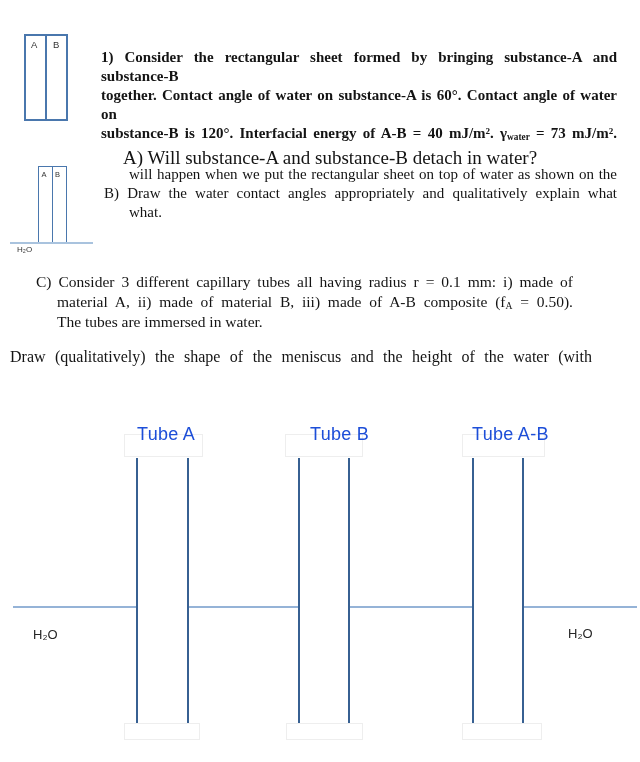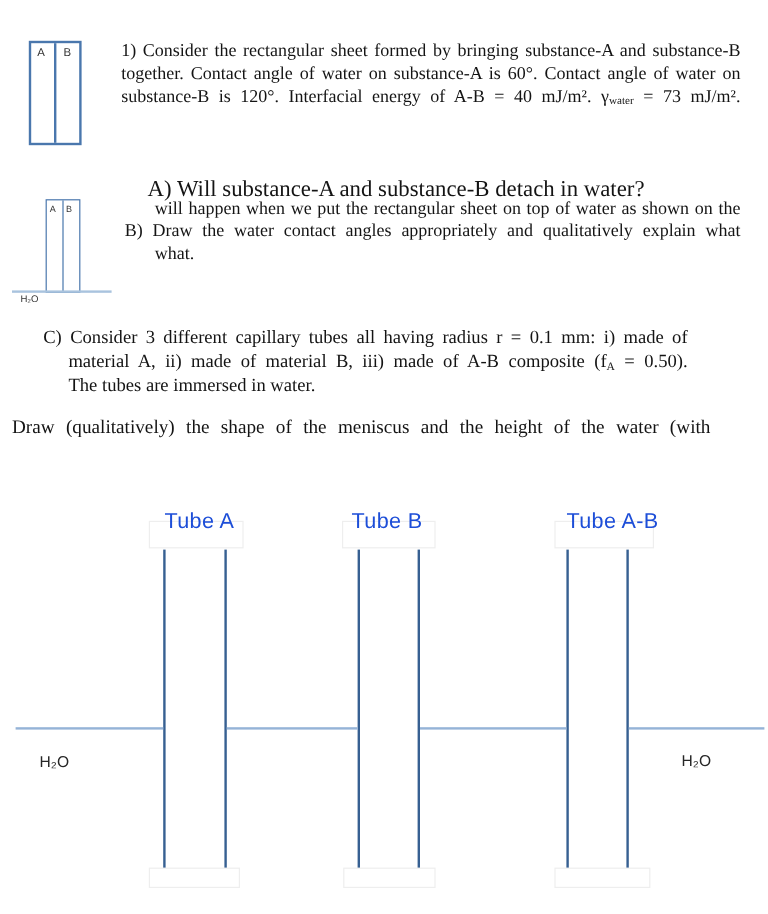--- a/index.html
+++ b/index.html
@@ -6,21 +6,21 @@
   #page {
     position:relative; width:640px; height:762px; background:#ffffff;
     overflow:hidden; font-family:"Liberation Serif", serif; color:#141414;
   }
   .abs { position:absolute; }
   
   .para { position:absolute; }
   .jl { text-align:justify; text-align-last:justify; }
   .ll { text-align:left; }
   sub { font-size:62%; line-height:0; vertical-align:baseline; position:relative; top:0.25em; }
-  #p1   { left:101px; top:34px;  width:516px; font-size:15px;  line-height:19px; }
+  #p1   { left:101px; top:48px;  width:516px; font-size:15px;  line-height:19px;font-weight:bold; }
   #qa   { left:123px; top:122px; font-size:19px;  line-height:19px;margin-top:26px; }
   #qb   { left:104px; top:165px; width:513px; font-size:15px;  line-height:19px; }
   #qb .indent { margin-left:25px; }
   #qc   { left:36px;  top:272px; width:537px; font-size:15.5px; line-height:20px;font-family:Liberation Serif, serif; }
   #qc .indent { margin-left:21px; }
   #draw { left:10px;  top:347px; width:582px; font-size:16px;  line-height:19.5px; }
   
   .sheet { position:absolute; box-sizing:border-box; border:2px solid #4a77ad; background:#ffffff; }
   .sheet .divider { position:absolute; top:0; bottom:0; left:50%; width:2px; margin-left:-1px; background:#4a77ad; }
   .cell-label { position:absolute; font-family:"Liberation Sans", sans-serif; color:#333333; }
@@ -80,21 +80,21 @@
     <div class="jl">C) Consider 3 different capillary tubes all having radius r = 0.1 mm: i) made of</div>
     <div class="jl indent">material A, ii) made of material B, iii) made of A-B composite (f<sub>A</sub> = 0.50).</div>
     <div class="ll indent">The tubes are immersed in water.</div>
   </div>
 
   <div id="draw" class="para">
     <div class="jl">Draw (qualitatively) the shape of the meniscus and the height of the water (with</div>
   </div>
 
   <span class="tube-label" style="left:137px;">Tube A</span>
-  <span class="tube-label" style="left:293px;">Tube B</span>
+  <span class="tube-label" style="left:310px;">Tube B</span>
   <span class="tube-label" style="left:472px;">Tube A-B</span>
 
   <div class="ph-box" style="left:124px; top:434px; width:79px; height:23px;"></div>
   <div class="ph-box" style="left:285px; top:434px; width:78px; height:23px;"></div>
   <div class="ph-box" style="left:462px; top:434px; width:83px; height:23px;"></div>
 
   <div class="tube-wall" style="left:136px;"></div>
   <div class="tube-wall" style="left:187px;"></div>
   <div class="tube-wall" style="left:298px;"></div>
   <div class="tube-wall" style="left:348px;"></div>

